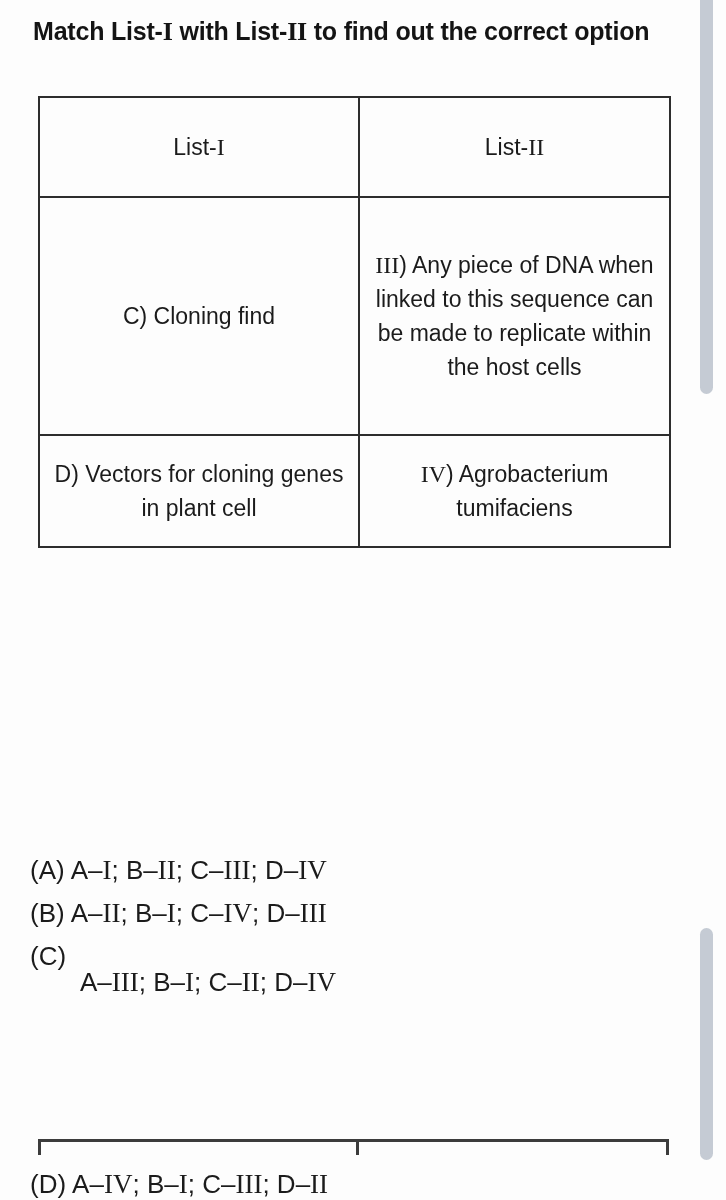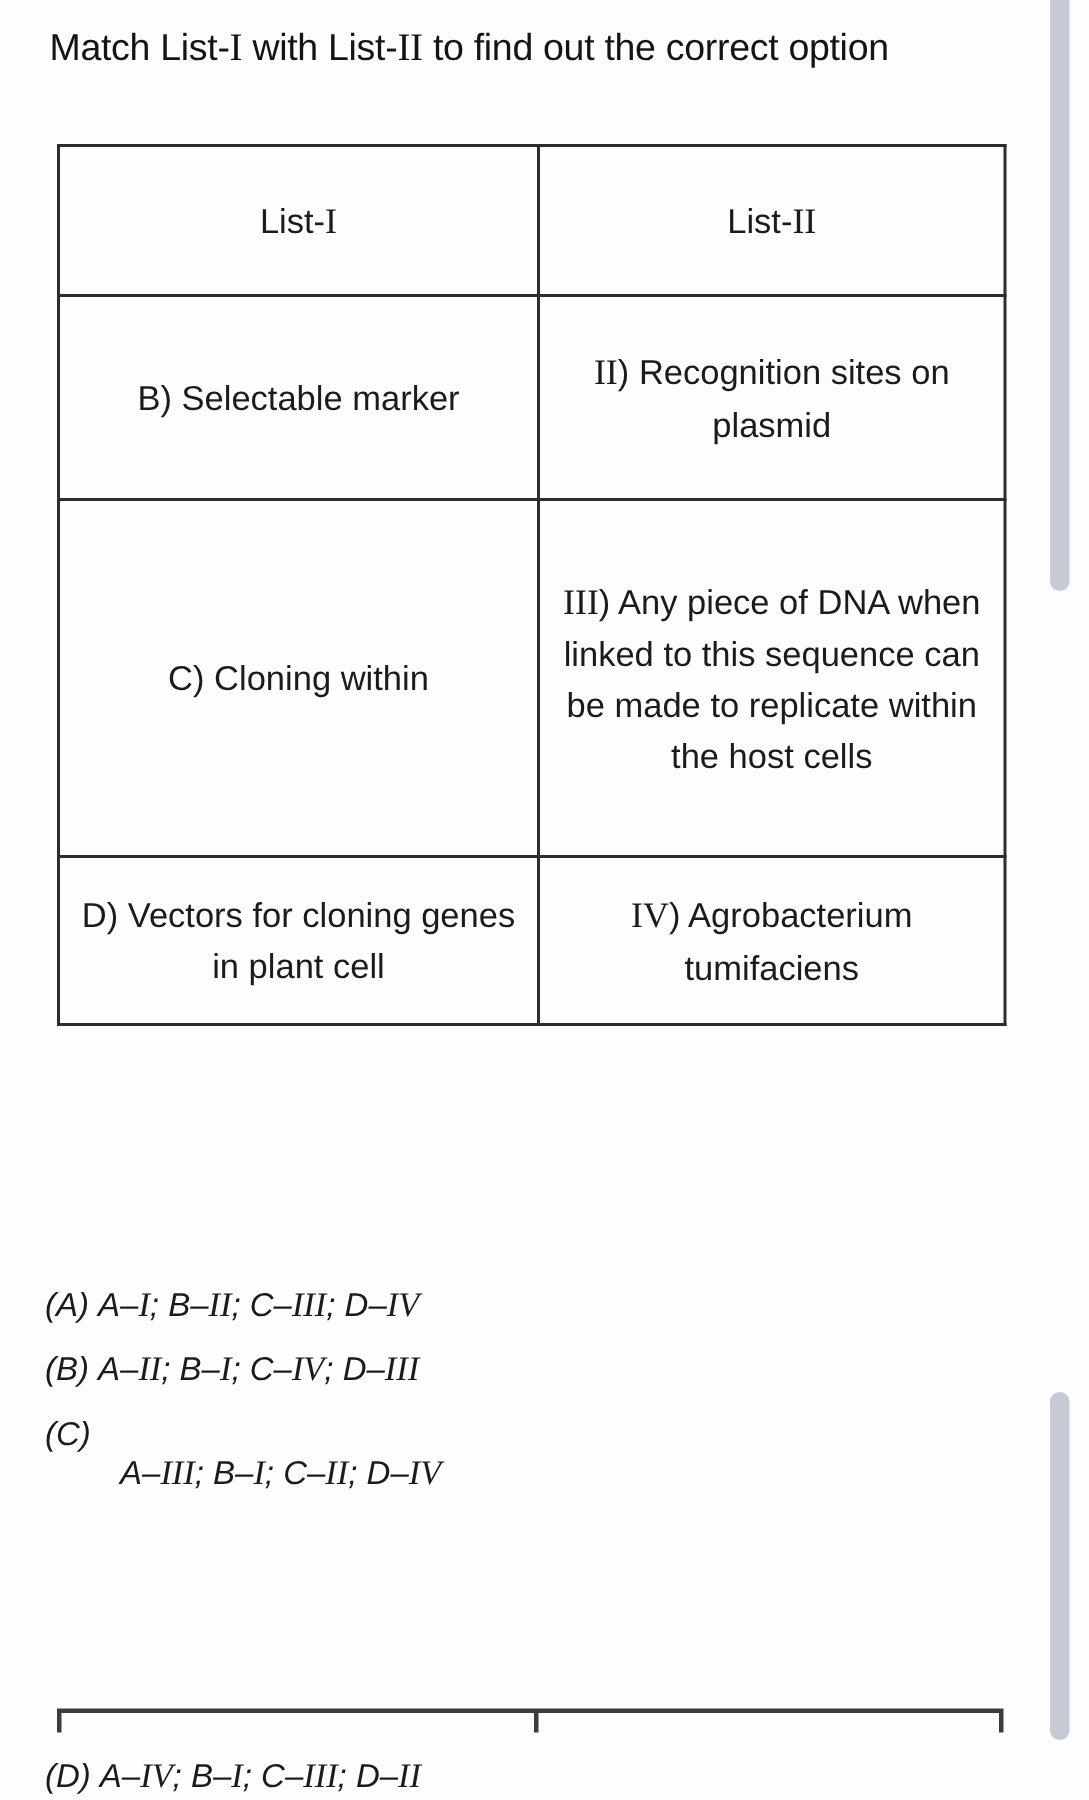--- a/index.html
+++ b/index.html
@@ -10,21 +10,21 @@
     font-family: "Liberation Sans", "DejaVu Sans", sans-serif;
     color: #1b1b1b;
     overflow: hidden;
   }
   
   .rn { font-family: "Liberation Serif", "DejaVu Serif", serif; font-size: 1.04em; }
 
   .title {
     position: absolute; left: 33px; top: 17px;
     font-size: 25px; letter-spacing: -0.2px;
-    color: #141414; white-space: nowrap;
+    color: #141414; white-space: nowrap; font-weight: bold;
   }
 
   table.match-table {
     position: absolute; left: 38px; top: 72px;
     width: 631px;
     border-collapse: collapse; table-layout: fixed; margin-top: 24px;
   }
   .match-table td {
     border: 2px solid #2d2d2d;
     text-align: center; vertical-align: middle;
@@ -34,24 +34,23 @@
   .match-table col.c1 { width: 320px; }
   .match-table col.c2 { width: 311px; }
   tr.r-head  { height: 100px; }
   tr.r-a     { height: 137px; }
   tr.r-b     { height: 136px; }
   tr.r-c     { height: 238px; }
   tr.r-d     { height: 112px; }
 
   .option {
     position: absolute; left: 30px;
-    font-size: 22px; line-height: 28px;
+    font-size: 26px; line-height: 28px;
     color: #1b1b1b;
     white-space: nowrap;
-    font-style: italic;
   }
   .option .opt-label { margin-right: 6px; }
   .opt-a { top: 856px; }
   .opt-b { top: 899px; }
   .opt-c { top: 942px; }
   .opt-d { top: 1144px; margin-top: 26px; }
   .opt-c .opt-text { display: block; margin-left: 50px; margin-top: -2px; }
 
   .next-table-fragment {
     position: absolute; left: 38px; top: 1139px;
@@ -82,26 +81,22 @@
 <table class="match-table">
   <colgroup>
       <col class="c1">
       <col class="c2">
     </colgroup>
   <tbody>
       <tr class="r-head">
     <td>List-<span class="rn">I</span></td>
     <td>List-<span class="rn">II</span></td>
   </tr>
-  <tr class="r-b">
-    <td>B) Selectable marker</td>
-    <td><span class="rn">II</span>) Recognition sites on plasmid</td>
-  </tr>
   <tr class="r-c">
-    <td>C) Cloning within</td>
+    <td>C) Cloning find</td>
     <td><span class="rn">III</span>) Any piece of DNA when linked to this sequence can be made to replicate within the host cells</td>
   </tr>
   <tr class="r-d">
     <td>D) Vectors for cloning genes in plant cell</td>
     <td><span class="rn">IV</span>) Agrobacterium tumifaciens</td>
   </tr>
 </tbody>
   </table>
 
 <div class="option opt-a">

